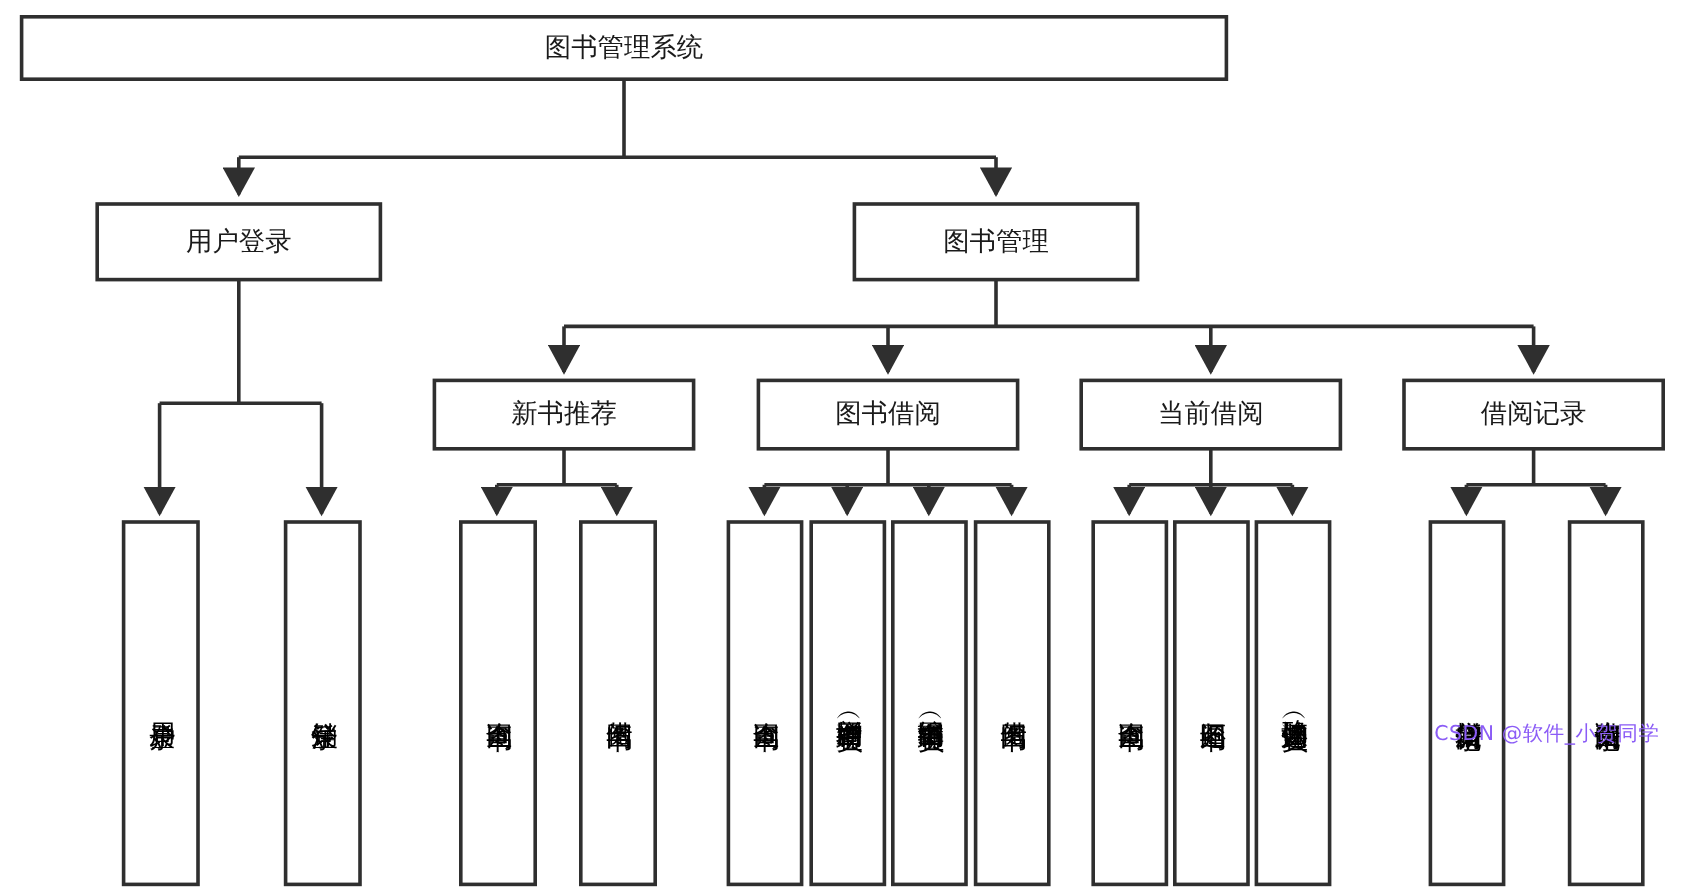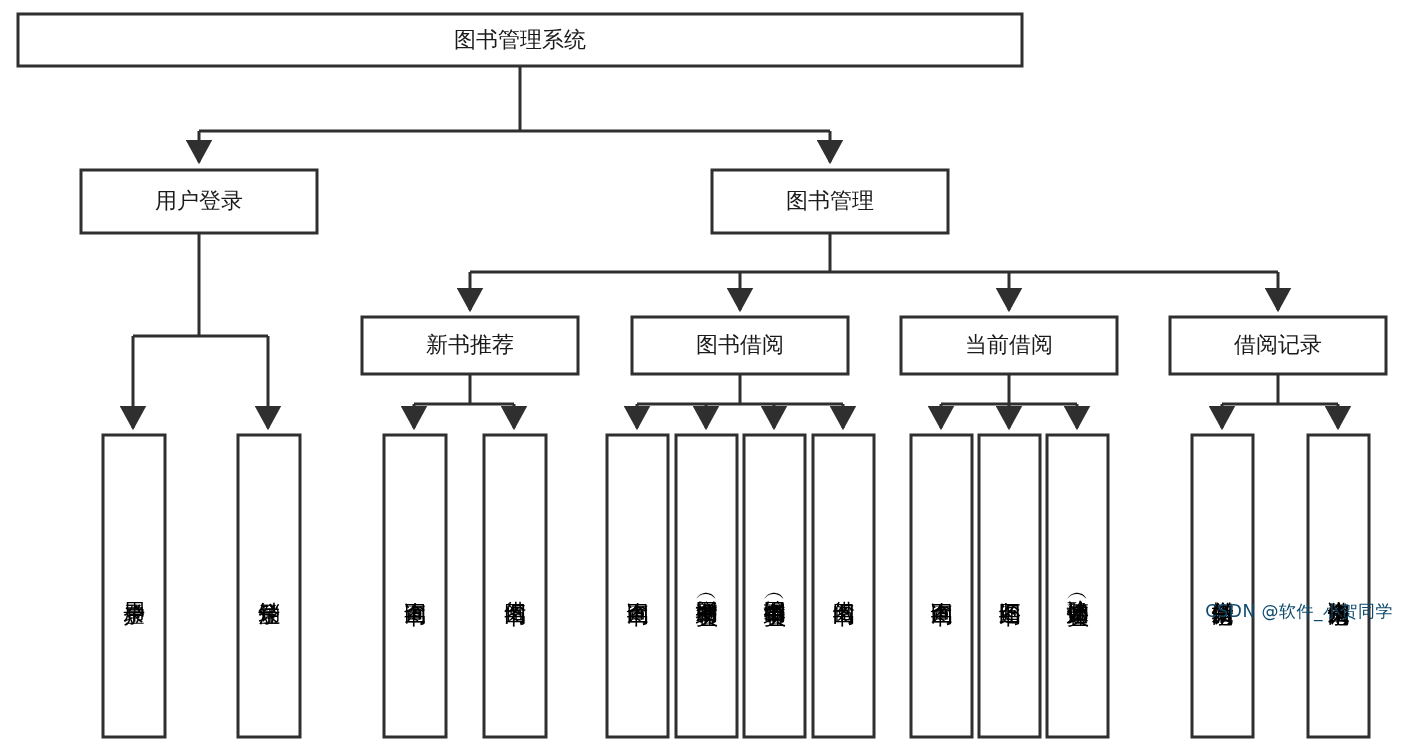--- a/index.html
+++ b/index.html
@@ -65,25 +65,25 @@
   }
   .vlabel-wrap {
     position: absolute;
     pointer-events: none;
     display: flex;
     align-items: center;
     justify-content: center;
   }
   .watermark {
     position: absolute;
-    right: 12px;
+    right: 22px;
     bottom: 6px;
     font-family: "DejaVu Sans", "Liberation Sans", sans-serif;
     font-size: 17px;
-    color: #0c4a6e;
+    color: #8b5cf6;
     white-space: nowrap;
     letter-spacing: 0.5px;
   }
 </style>
 </head>
 <body>
 
 <div id="diagram-root">
 
   <svg id="tree-svg" viewBox="0 0 1405 747">

